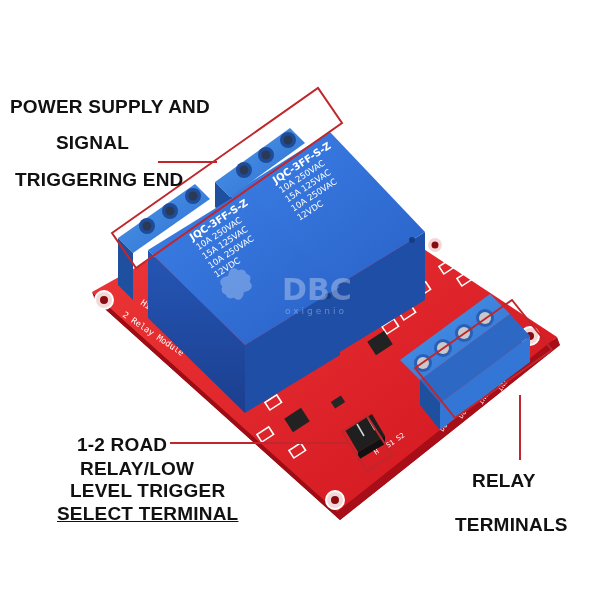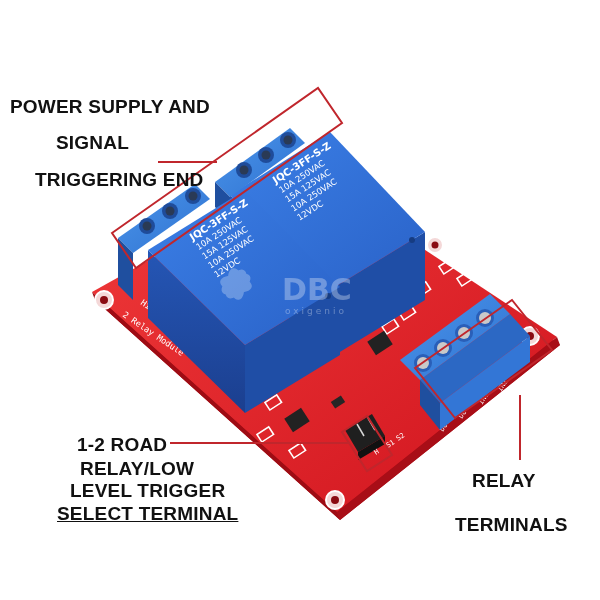--- a/index.html
+++ b/index.html
@@ -198,21 +198,21 @@
       <polygon points="342,432 367,416 392,455 367,471"></polygon>
       <line x1="170" y1="443" x2="350" y2="443"></line>
 
       <polygon points="415,368 512,300 552,350 455,418"></polygon>
       <line x1="520" y1="395" x2="520" y2="460"></line>
     </g>
   </svg>
 
   <div class="lbl" style="left:10px;top:96px;">POWER SUPPLY AND</div>
   <div class="lbl" style="left:43px;top:132px;margin-left:13px;">SIGNAL</div>
-  <div class="lbl" style="left:15px;top:169px;margin-left:20px;">TRIGGERING END</div>
+  <div class="lbl" style="left:15px;top:169px;">TRIGGERING END</div>
 
   <div class="lbl" style="left:77px;top:434px;">1-2 ROAD</div>
   <div class="lbl" style="left:80px;top:458px;">RELAY/LOW</div>
   <div class="lbl" style="left:70px;top:480px;">LEVEL TRIGGER</div>
   <div class="lbl" style="left:57px;top:503px;text-decoration:underline;">SELECT TERMINAL</div>
 
   <div class="lbl" style="left:472px;top:470px;">RELAY</div>
   <div class="lbl" style="left:455px;top:514px;text-align:center;">TERMINALS</div>
 
 </div>

